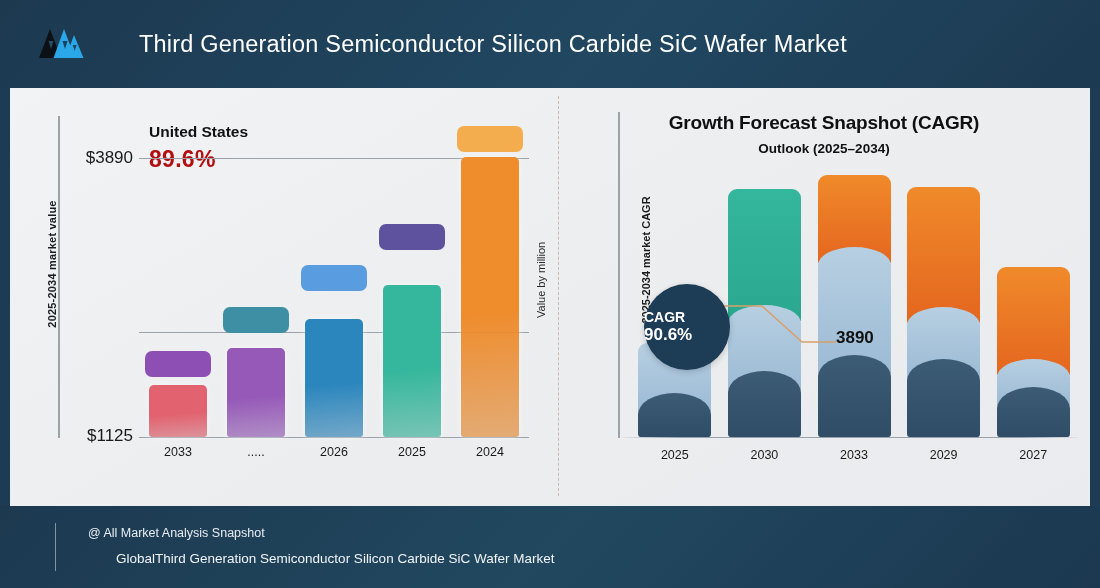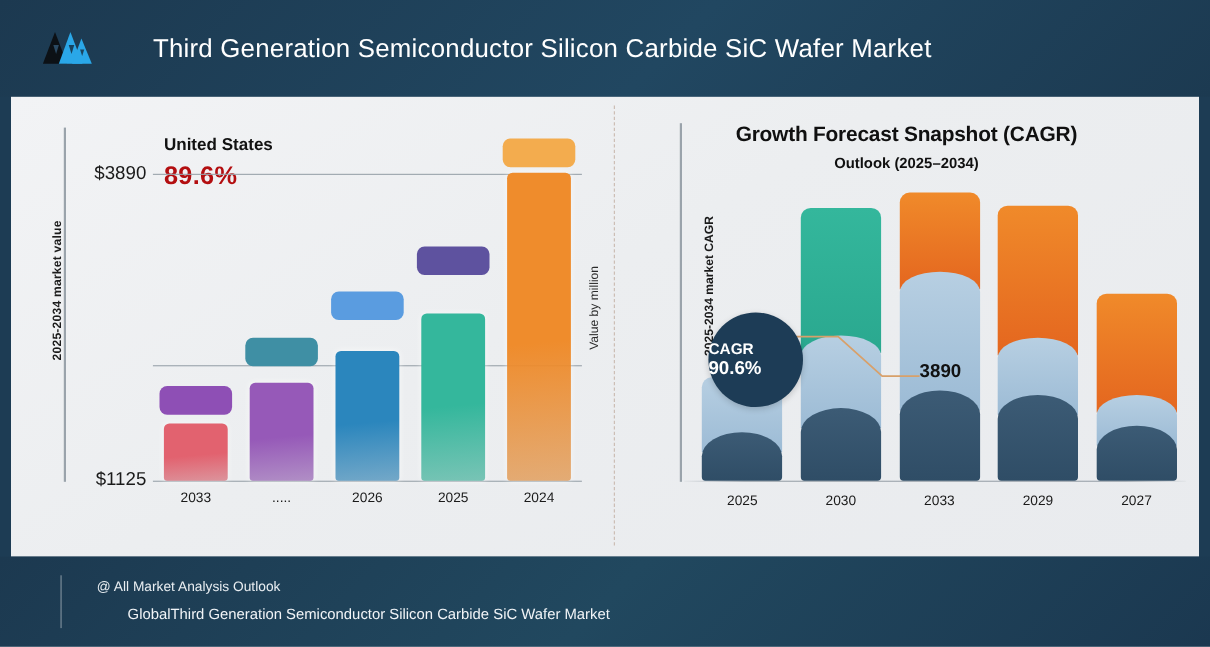--- a/index.html
+++ b/index.html
@@ -293,17 +293,17 @@
     <div class="cagr-bubble">
       <div class="t1">CAGR</div>
       <div class="t2">90.6%</div>
     </div>
 
     <div class="bar-value">3890</div>
   </div>
 
   <div class="footer">
     <div class="footer-rule"></div>
-    <div class="footer-l1">@ All Market Analysis Outlook</div>
+    <div class="footer-l1">@ All Market Analysis Snapshot</div>
     <div class="footer-l2">GlobalThird Generation Semiconductor Silicon Carbide SiC Wafer Market</div>
   </div>
 
 </div>
 
 </body></html>

